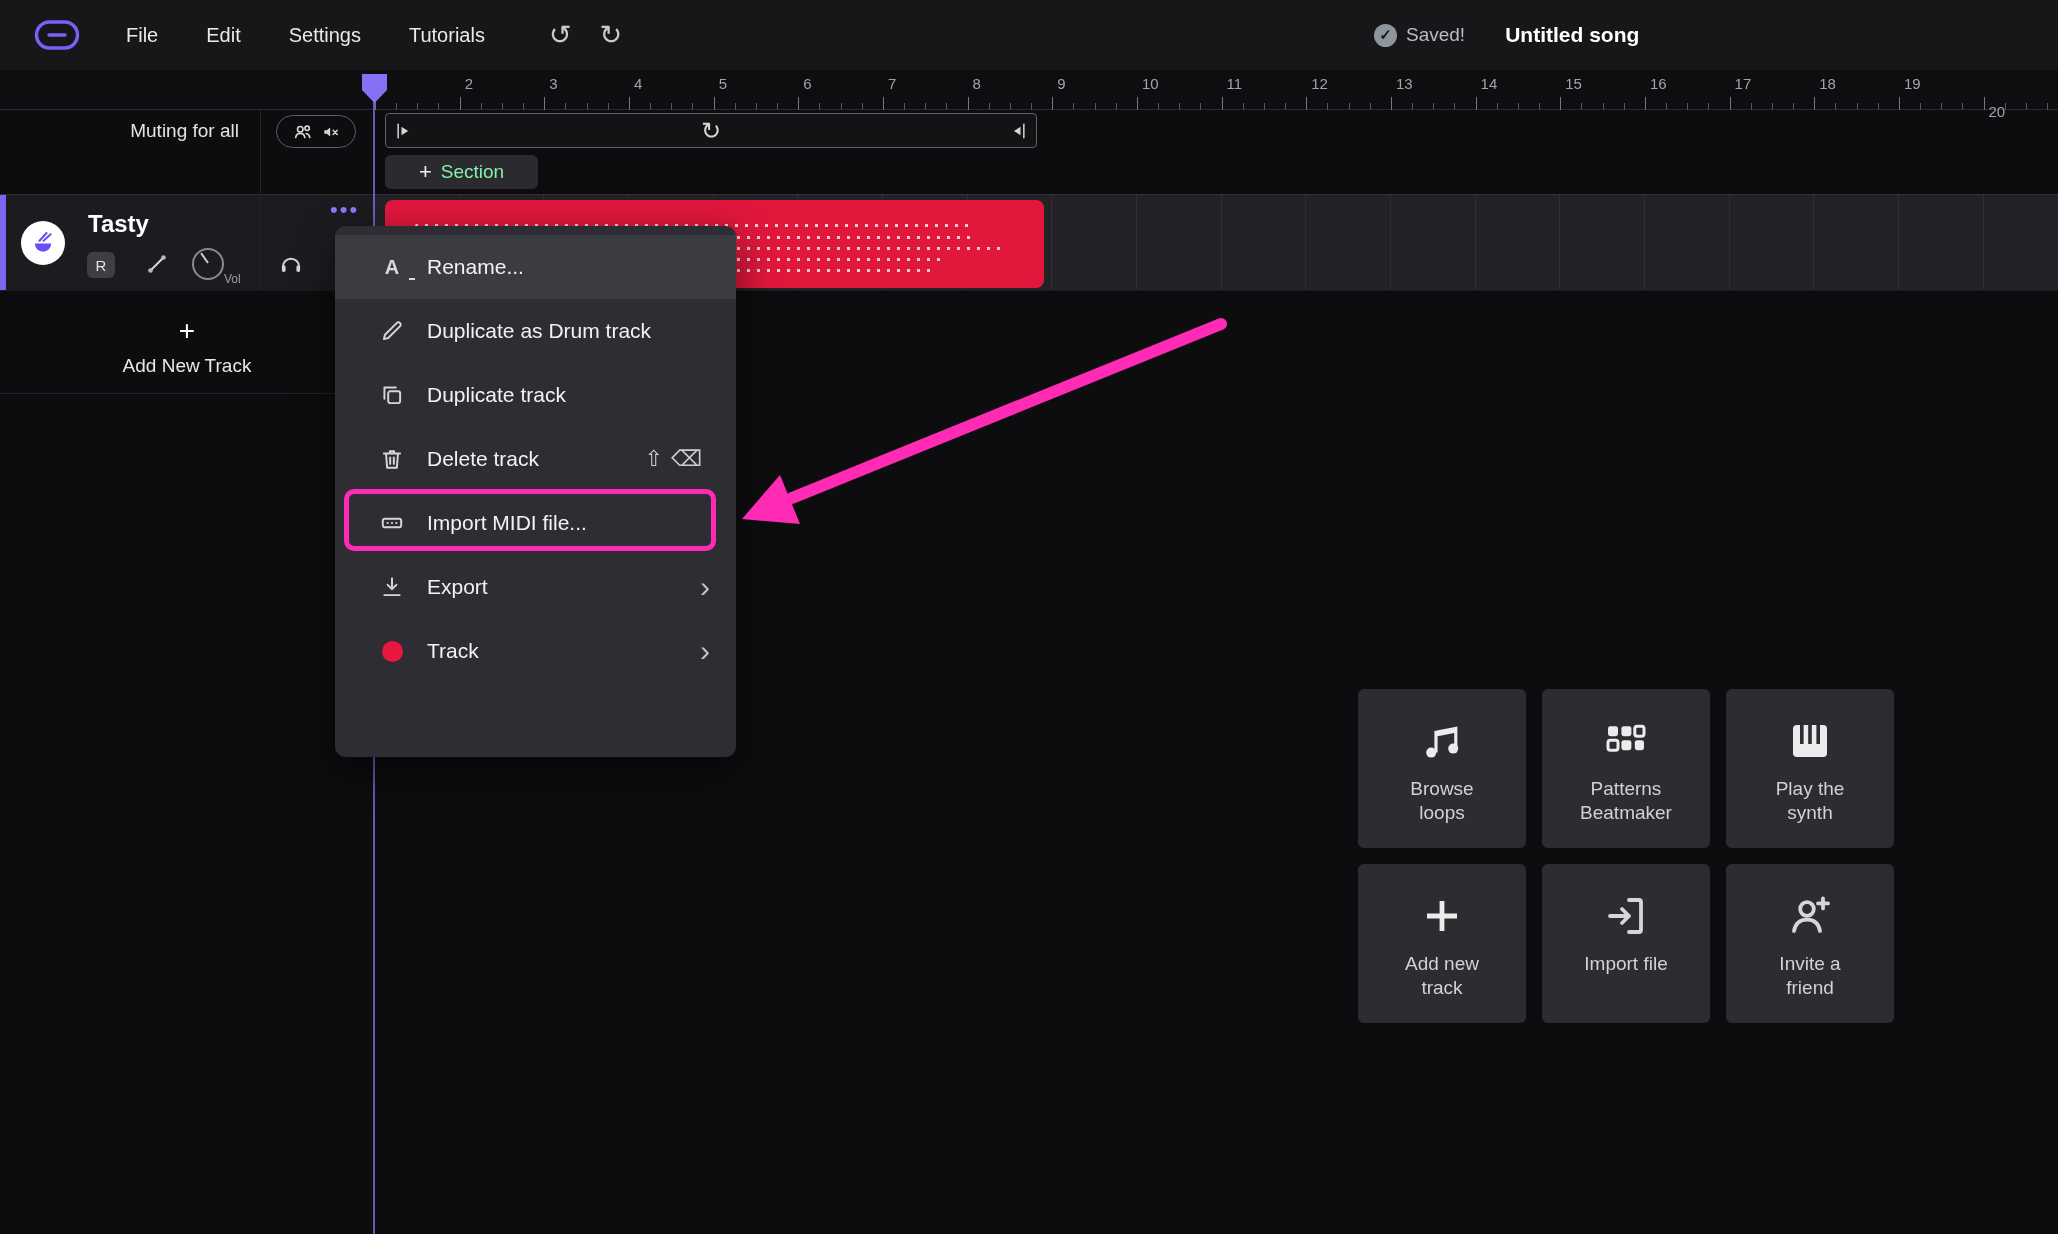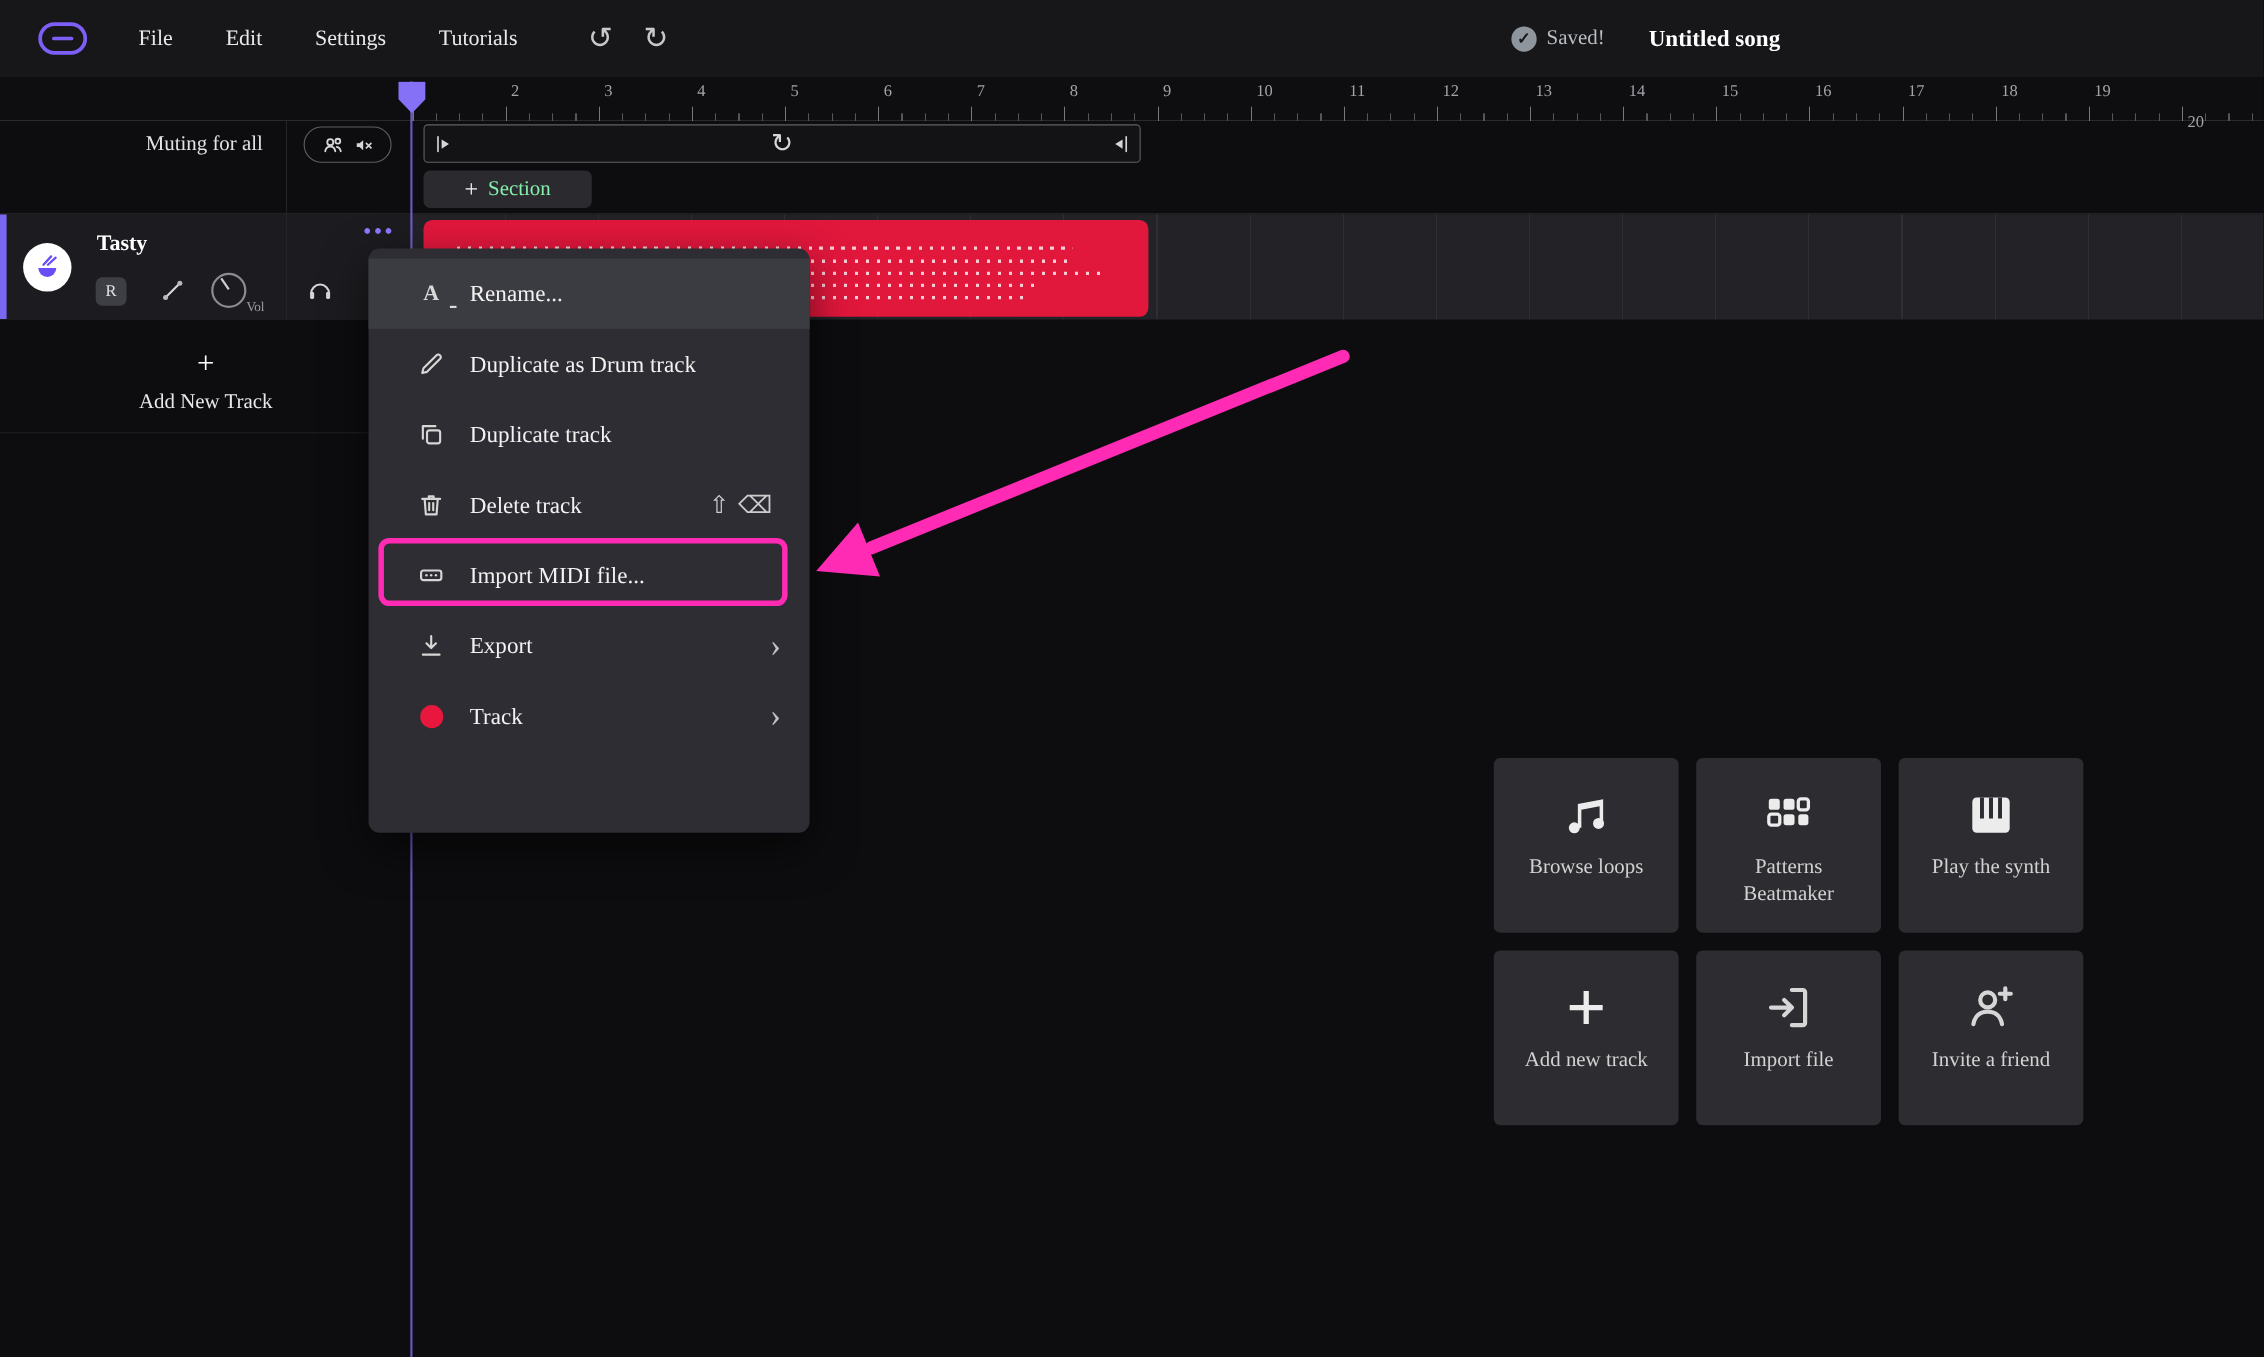--- a/index.html
+++ b/index.html
@@ -1,19 +1,19 @@
 <!DOCTYPE html>
 <html><head>
 <meta charset="utf-8">
 <style>
   * { margin:0; padding:0; box-sizing:border-box; }
   html,body { background:#0d0d0f; }
   #app {
     position:relative; width:2058px; height:1234px; overflow:hidden;
-    background:#0d0d0f; font-family:Liberation Serif, serif; color:#e8e8e8;
+    background:#0d0d0f; font-family:Liberation Sans, sans-serif; color:#e8e8e8;
   }
   
   #topbar { position:absolute; top:0; left:0; width:2058px; height:70px;
     background:#17171a; display:flex; align-items:center; }
   .logo { margin-left:34px; width:46px; height:32px; flex:0 0 auto; cursor:pointer; }
   .menubar { display:flex; align-items:center; gap:48px; margin-left:46px; }
   .menu-label { font-size:20px; color:#e9e9e9; cursor:pointer; }
   .undoredo { display:flex; gap:28px; margin-left:64px; }
   .ur-btn { font-size:27px; color:#c9c9c9; cursor:pointer; line-height:1; }
   .right-group { position:absolute; left:1374px; top:0; height:70px; display:flex; align-items:center; }
@@ -62,21 +62,21 @@
   #section-btn .plus { font-size:22px; color:#f0f0f0; line-height:1; }
   #section-btn .lbl { font-size:19px; color:#86efac; }
 
   
   #track-row { position:absolute; top:194px; left:0; width:2058px; height:97px;
     border-top:1px solid #2e2e33; border-bottom:1px solid #1a1a1d; }
   #track-header { position:absolute; left:0; top:0; width:374px; height:100%; background:#1c1c20; }
   .accent-bar { position:absolute; left:0; top:0; width:6px; height:100%; background:#7b68f0; }
   .avatar { position:absolute; left:21px; top:26px; width:44px; height:44px; border-radius:50%;
     background:#ffffff; display:flex; align-items:center; justify-content:center; cursor:pointer; }
-  .track-name { position:absolute; left:88px; top:15px; font-size:20px; font-weight:700; color:#ffffff; }
+  .track-name { position:absolute; left:88px; top:15px; font-size:24px; font-weight:700; color:#ffffff; }
   .rec-btn { position:absolute; left:87px; top:57px; width:28px; height:26px; background:#3e3e45;
     border-radius:6px; color:#e2e2e2; font-size:15px; display:flex; align-items:center;
     justify-content:center; cursor:pointer; }
   .auto-ico { position:absolute; left:144px; top:56px; cursor:pointer; }
   .vol-knob { position:absolute; left:192px; top:53px; width:32px; height:32px; border-radius:50%;
     border:2px solid #8b8b90; cursor:pointer; }
   .vol-knob::after { content:""; position:absolute; left:13px; top:1px; width:2px; height:12px;
     background:#cfcfcf; transform:rotate(-35deg); transform-origin:50% 100%; }
   .vol-label { position:absolute; left:224px; top:77px; font-size:12px; color:#9c9ca1; }
   .hp-ico { position:absolute; left:278px; top:55px; cursor:pointer; }

